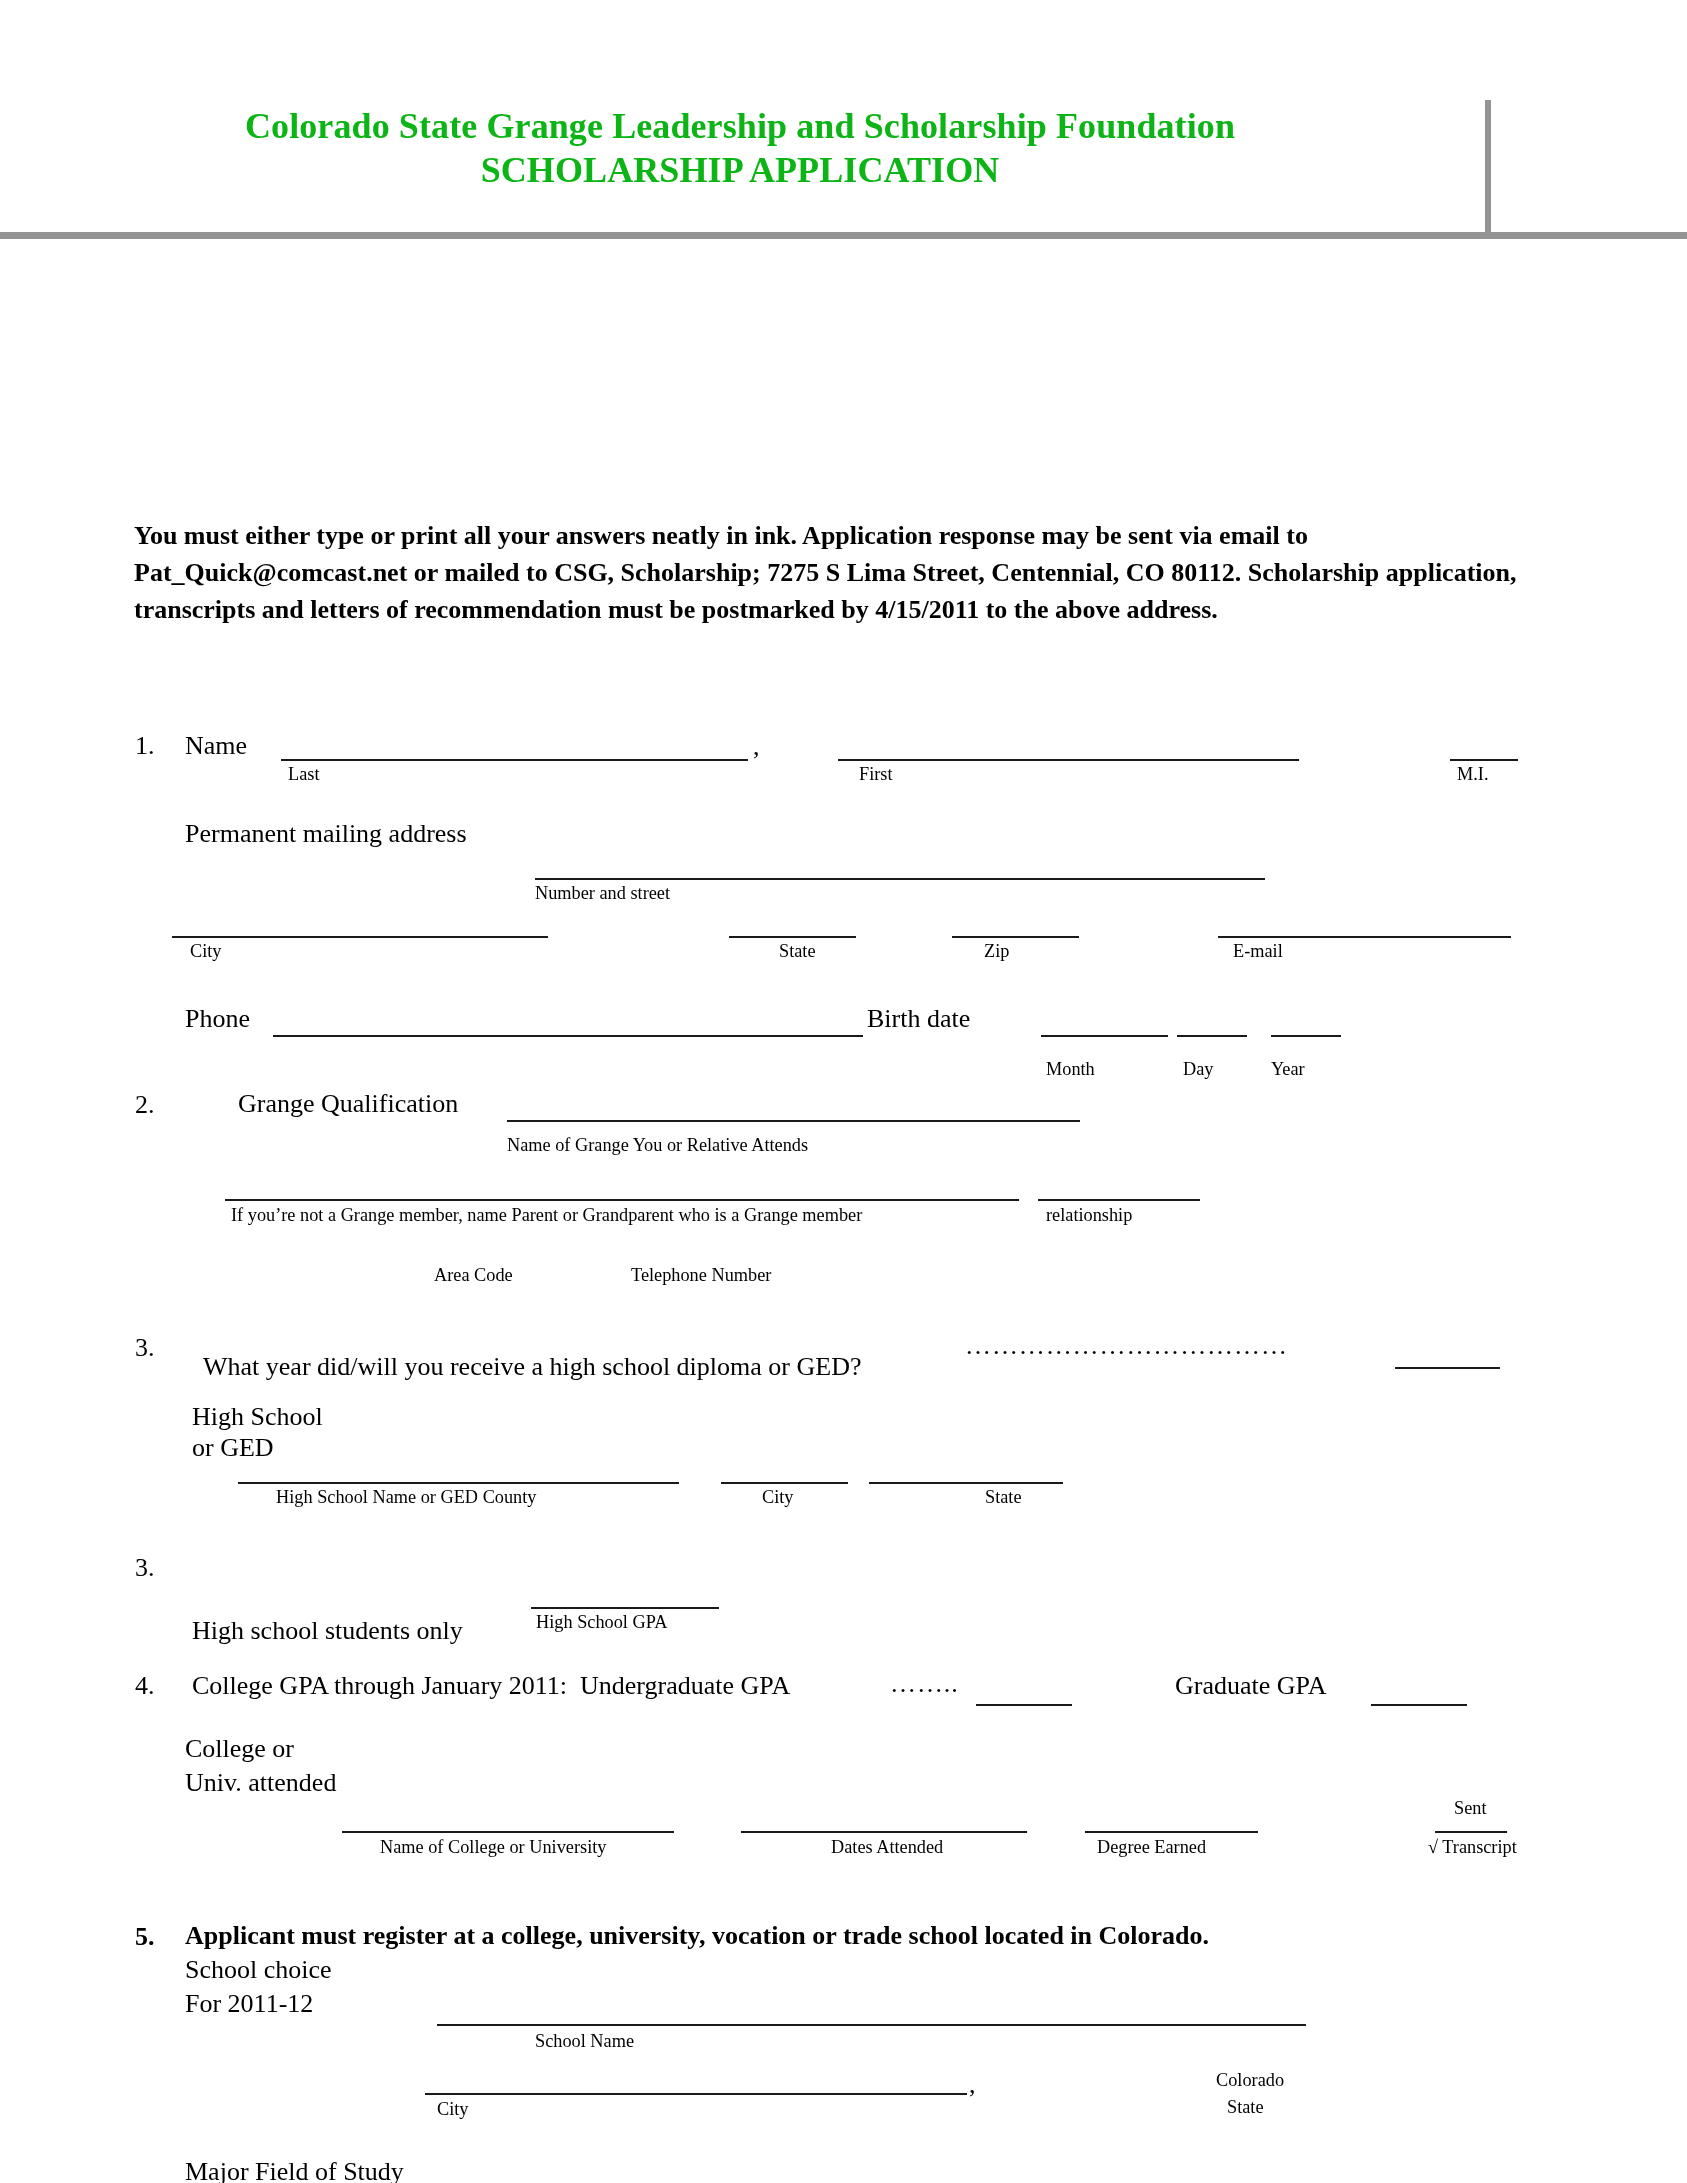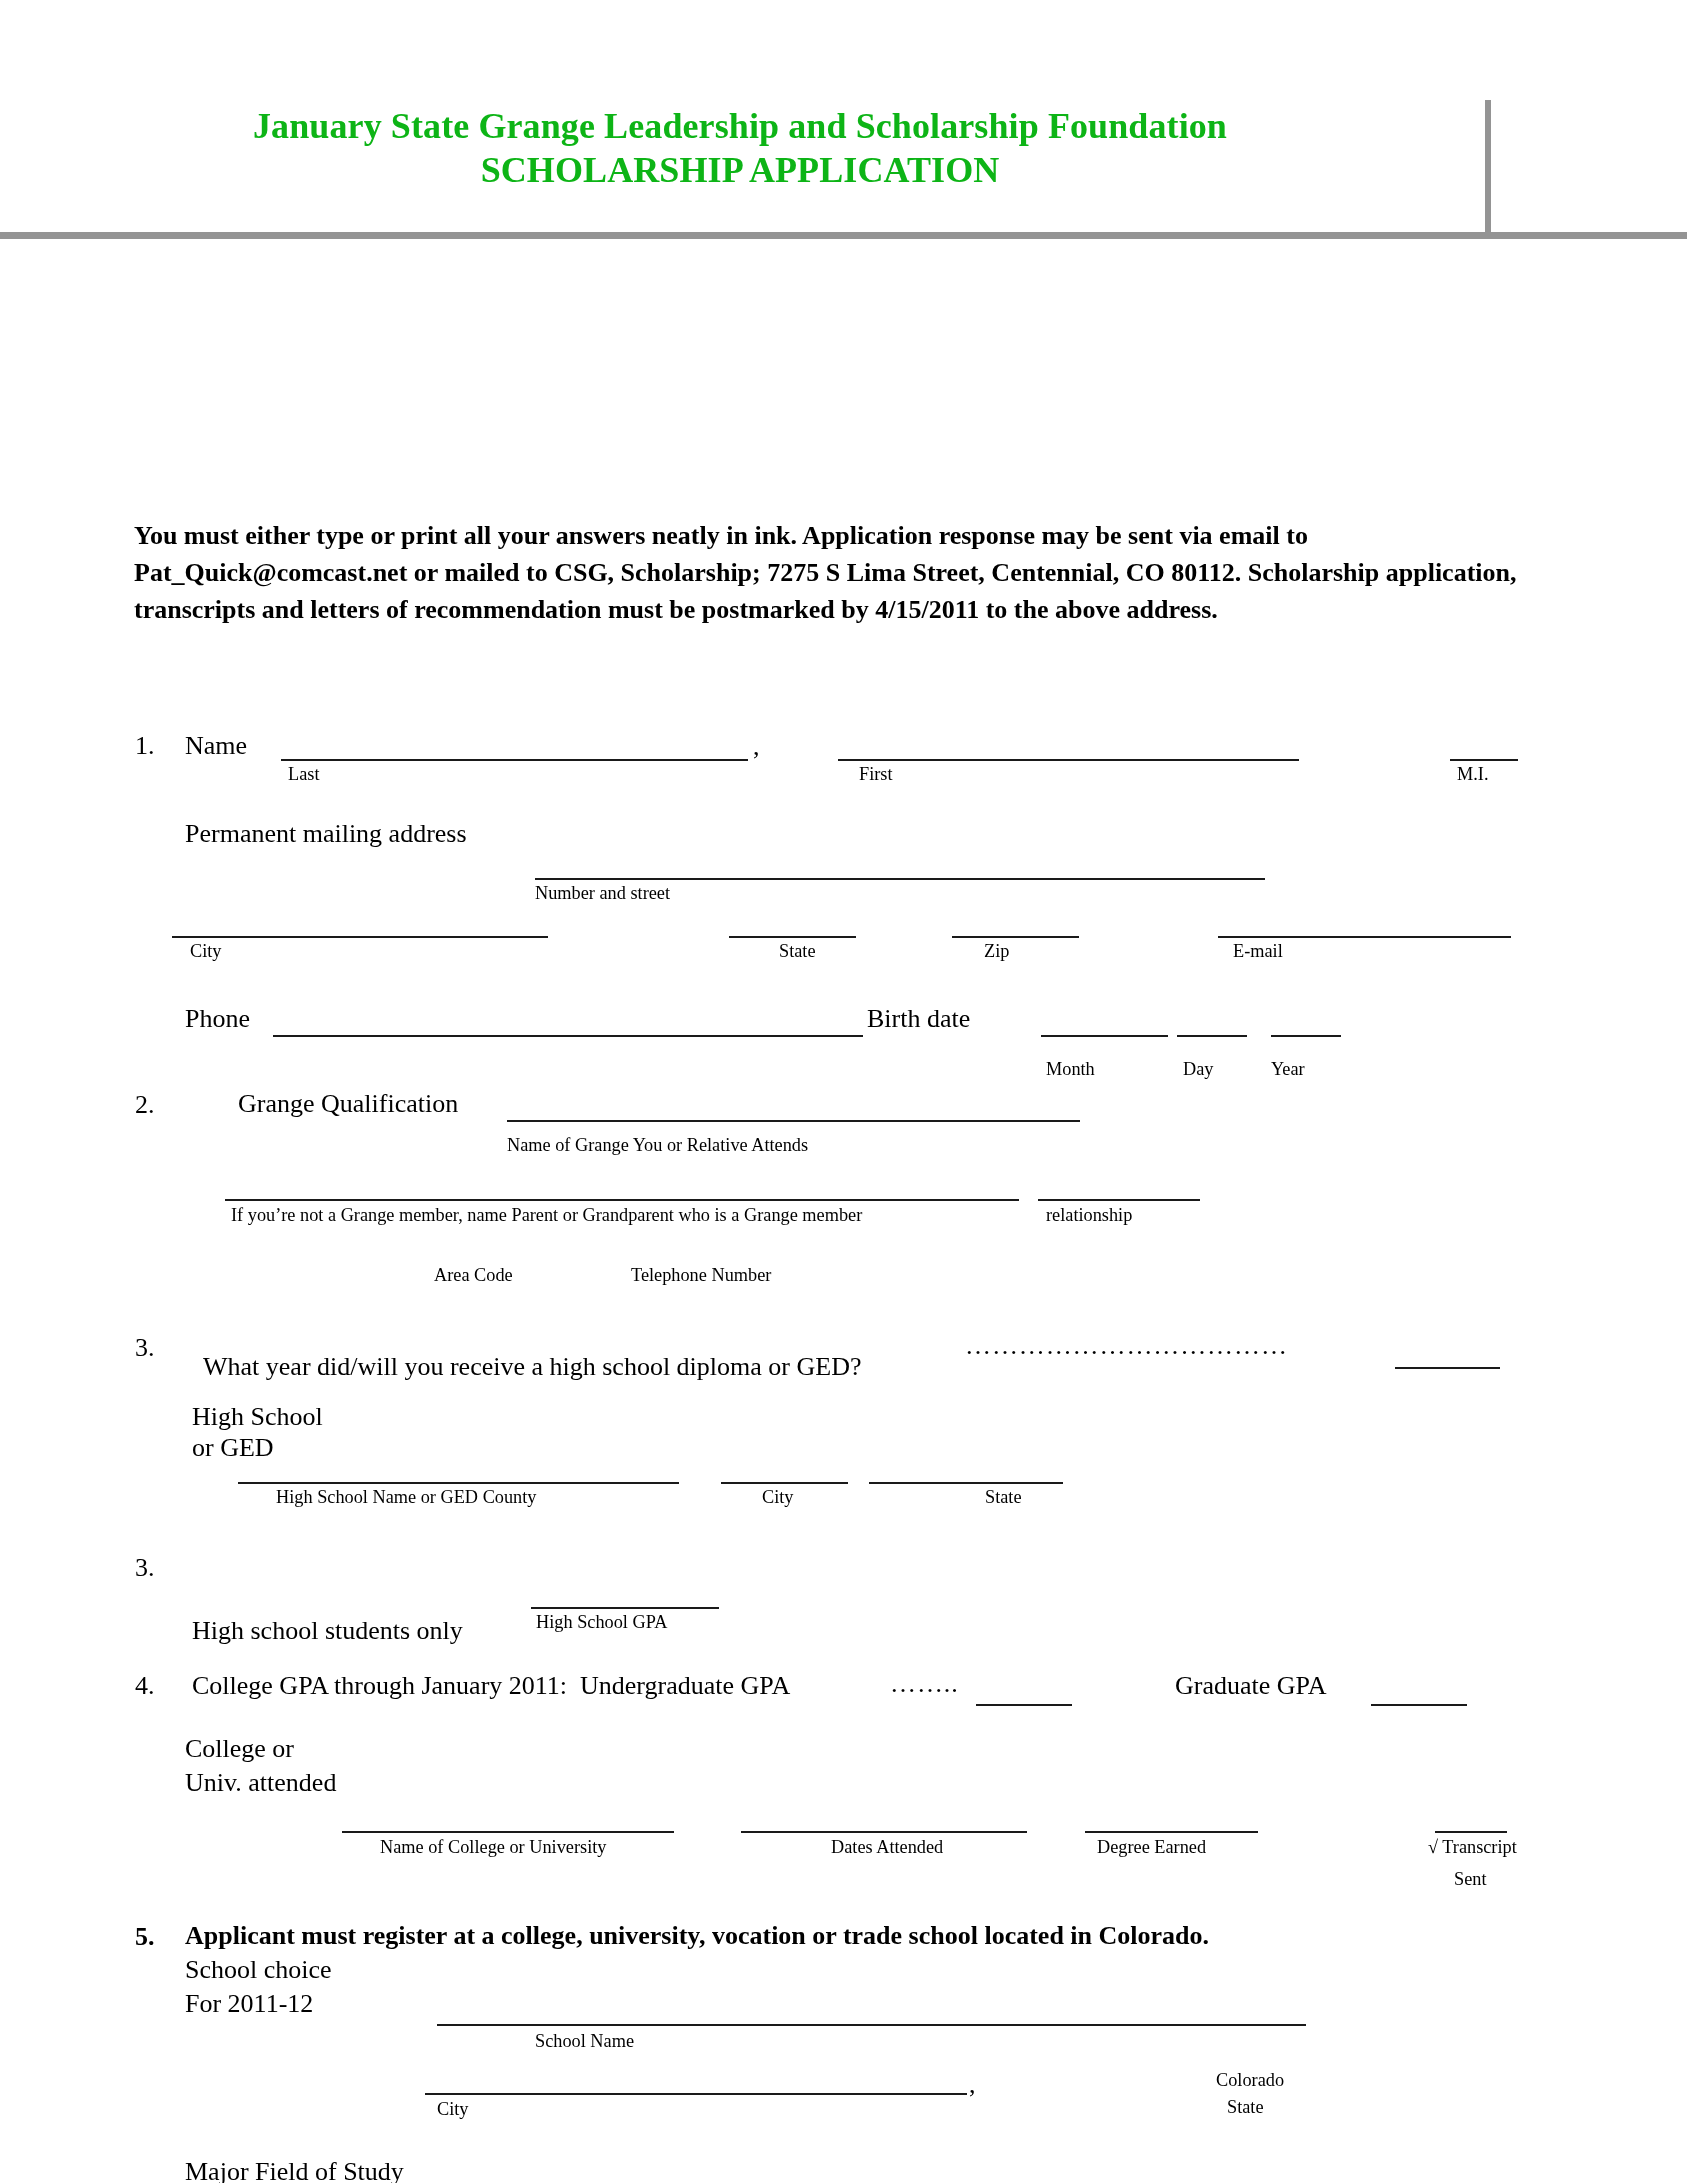--- a/index.html
+++ b/index.html
@@ -120,21 +120,21 @@
     position: absolute;
     font-size: 26px;
     line-height: 1;
   }
 </style>
 </head>
 <body>
 
 <div class="header">
   <div class="header-title-block">
-    <div class="header-title-line" style="color: rgb(13, 180, 22);">January State Grange Leadership and Scholarship Foundation</div>
+    <div class="header-title-line" style="color: rgb(13, 180, 22);">Colorado State Grange Leadership and Scholarship Foundation</div>
     <div class="header-title-line" style="color: rgb(13, 180, 22);">SCHOLARSHIP APPLICATION</div>
   </div>
   <div class="header-vrule" style="background: rgb(148, 148, 148);"></div>
   <div class="header-hrule" style="background: rgb(148, 148, 148);"></div>
 </div>
 
 <div class="sheet">
 
   <p class="intro" style="margin:0;">
     <span class="reg">You must either type or print all your answers neatly in ink.  Application response may be sent via email to </span><span class="bold">Pat_Quick@comcast.net or mailed to CSG, Scholarship; 7275 S Lima Street, Centennial, CO 80112. Scholarship application, transcripts and letters of recommendation must be postmarked by 4/15/2011 to the above address.</span>
@@ -234,21 +234,21 @@
   <div class="cap" style="left:380px; top:1597px;">Name of College or University</div>
 
   <div class="rule" style="left:741px; top:1591px; width:286px;"></div>
   <div class="cap" style="left:831px; top:1597px;">Dates Attended</div>
 
   <div class="rule" style="left:1085px; top:1591px; width:173px;"></div>
   <div class="cap" style="left:1097px; top:1597px;">Degree Earned</div>
 
   <div class="rule" style="left:1435px; top:1591px; width:72px;"></div>
   <div class="cap" style="left:1408px; top:1597px;margin-left:20px;">√ Transcript</div>
-  <div class="cap" style="left:1454px; top:1629px;text-align:center;">Sent</div>
+  <div class="cap" style="left:1454px; top:1558px;text-align:center;">Sent</div>
 
   <div class="qnum bold" style="left:135px; top:1684px; font-weight:bold;">5.</div>
   <div class="lbl bold" style="left:185px; top:1681px;">Applicant must register at a college, university, vocation or trade school located in Colorado.</div>
 
   <div class="lbl" style="left:185px; top:1715px;">School choice</div>
   <div class="lbl" style="left:185px; top:1749px;">For 2011-12</div>
 
   <div class="rule" style="left:437px; top:1784px; width:869px;"></div>
   <div class="cap" style="left:535px; top:1791px;">School Name</div>
 

